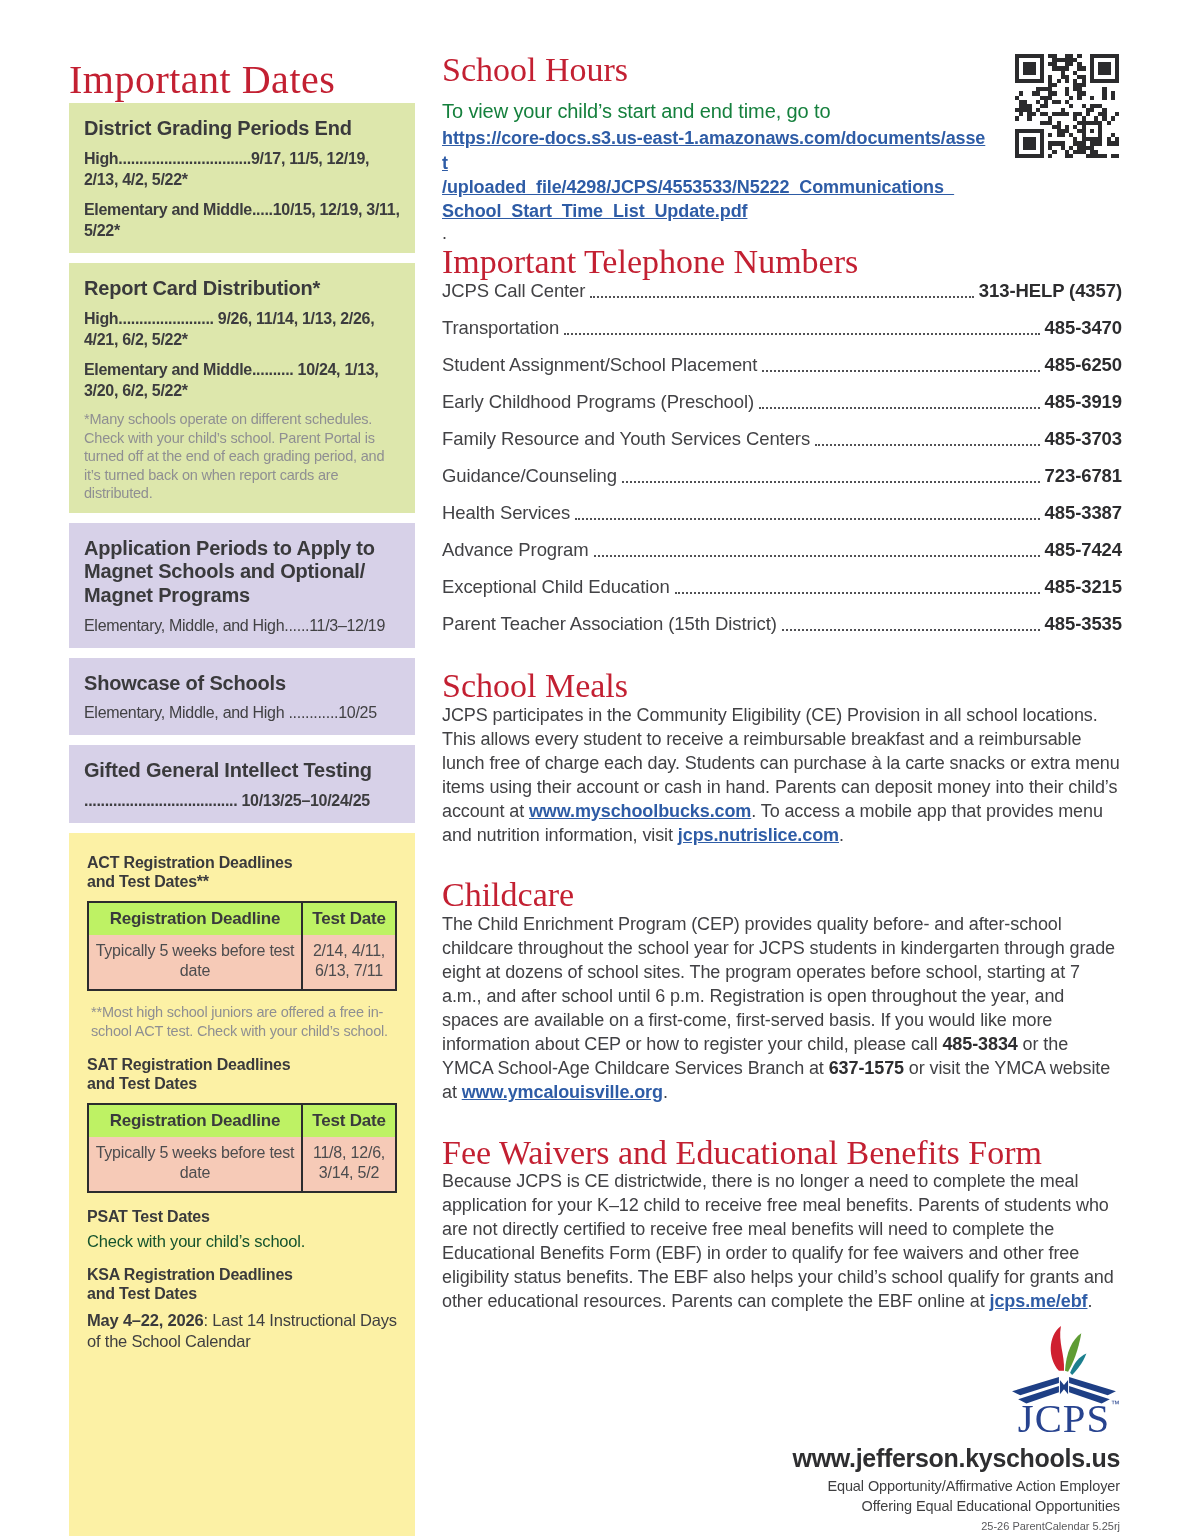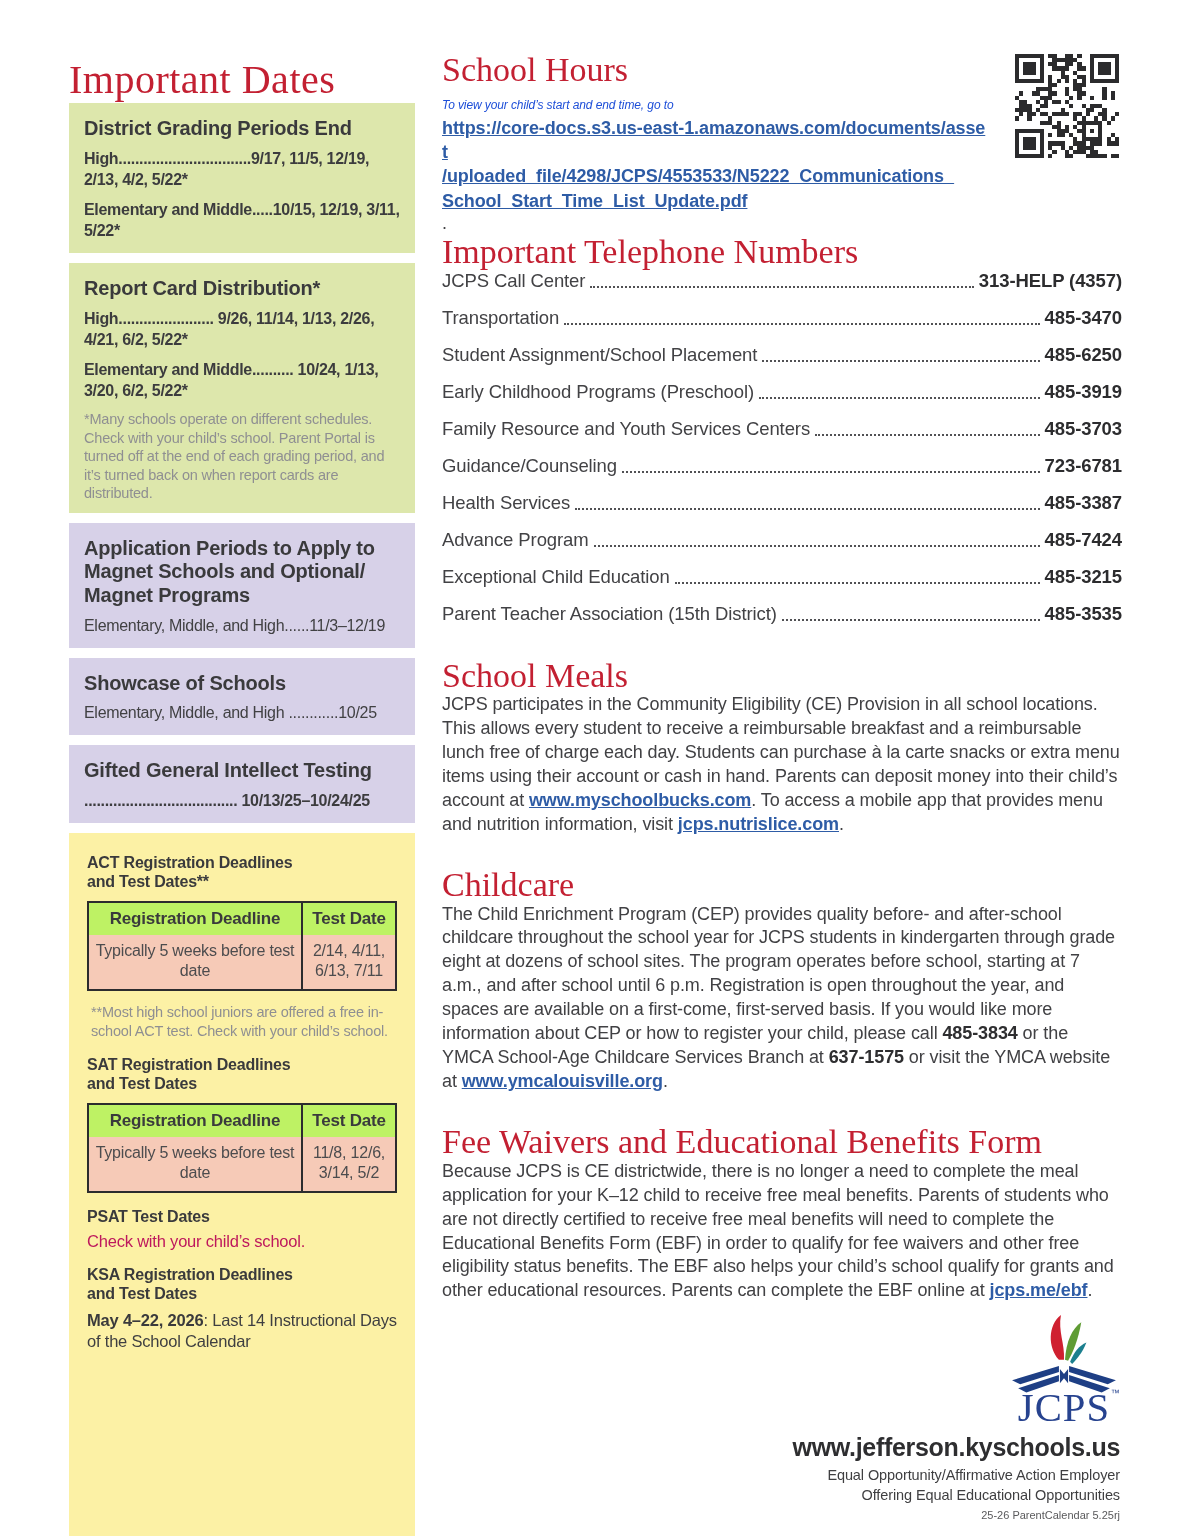--- a/index.html
+++ b/index.html
@@ -25,30 +25,30 @@
   .box .footnote{font-size:14.5px;color:#8f8f92;line-height:1.28;margin:4px 0 0;letter-spacing:-.2px;}
 
   .ybox h3{font-size:16px;color:#3a3a3c;margin:4px 0 10px 4px;line-height:1.2;white-space:pre-line;letter-spacing:-.2px;}
   table.reg-table{border-collapse:collapse;margin:2px 0 12px 4px;width:310px;background:#fff;}
   table.reg-table th,table.reg-table td{border:0;text-align:center;}
   table.reg-table{border:2.5px solid #2c2c2e;}
   table.reg-table th{font-size:17px;color:#3a3a3c;padding:6px 4px;background:#bef264;letter-spacing:-.2px;}
   table.reg-table td{font-size:16px;color:#4c4c4e;padding:6px 6px 8px;background:#f6cab7;line-height:1.25;letter-spacing:-.2px;}
   table.reg-table th:first-child,table.reg-table td:first-child{border-right:2.5px solid #2c2c2e;width:200px;}
   .ybox .tbl-note{font-size:14.5px;color:#8f8f92;line-height:1.28;margin:0 0 14px 8px;letter-spacing:-.2px;}
-  .ybox .plain{font-size:16.5px;color:#be185d;margin:-4px 0 14px 4px;letter-spacing:-.2px;}
+  .ybox .plain{font-size:16.5px;color:#14532d;margin:-4px 0 14px 4px;letter-spacing:-.2px;}
   .ybox .ksa-line{font-size:16.5px;color:#3f3f41;margin:-4px 0 0 4px;line-height:1.3;letter-spacing:-.2px;}
   .ybox .ksa-line b{color:#3a3a3c;}
 
   
   .sh-row{display:flex;gap:24px;}
   .sh-text{flex:1;}
   .col-right h1.red{font-size:34px;line-height:1.05;}
   .sh-text h1{margin:-4px 0 10px;}
-  .body-text{font-size:12px;line-height:1.33;color:#1d4ed8;letter-spacing:-.1px;margin:0;font-style:italic;}
+  .body-text{font-size:20px;line-height:1.33;color:#15803d;letter-spacing:-.1px;margin:0;}
   .sh-intro{margin:0 0 2px;}
   a.blue-link{color:#2e5ca6;font-weight:bold;text-decoration:underline;cursor:pointer;}
   .sh-link{display:block;font-size:18px;line-height:1.35;letter-spacing:-.1px;word-break:break-all;}
   .sh-link span{display:block;}
   .sh-link span:last-child{display:inline;}
   .sh-after{font-size:18px;color:#414144;}
   .qr{width:104px;height:104px;flex:none;margin-top:-2px;margin-right:3px;}
   .qr svg{width:104px;height:104px;shape-rendering:crispEdges;}
 
   .phones-title{margin:30px 0 24px;font-size:36px;}

